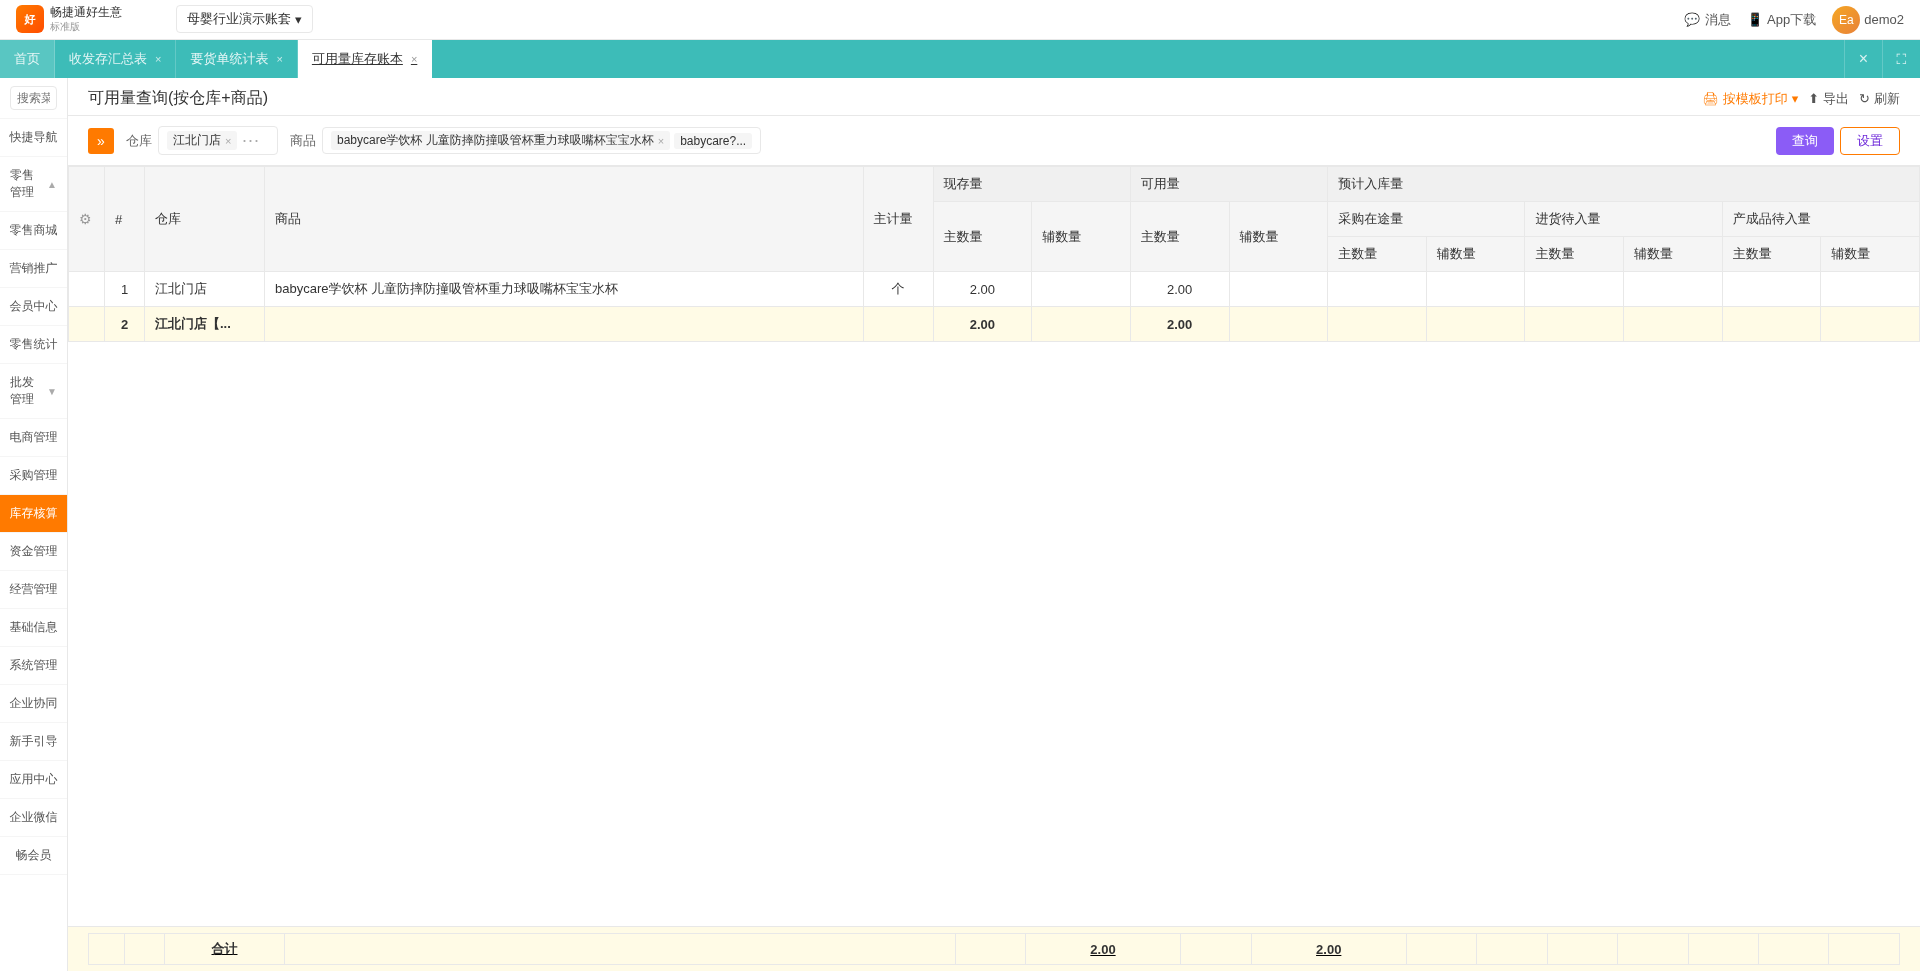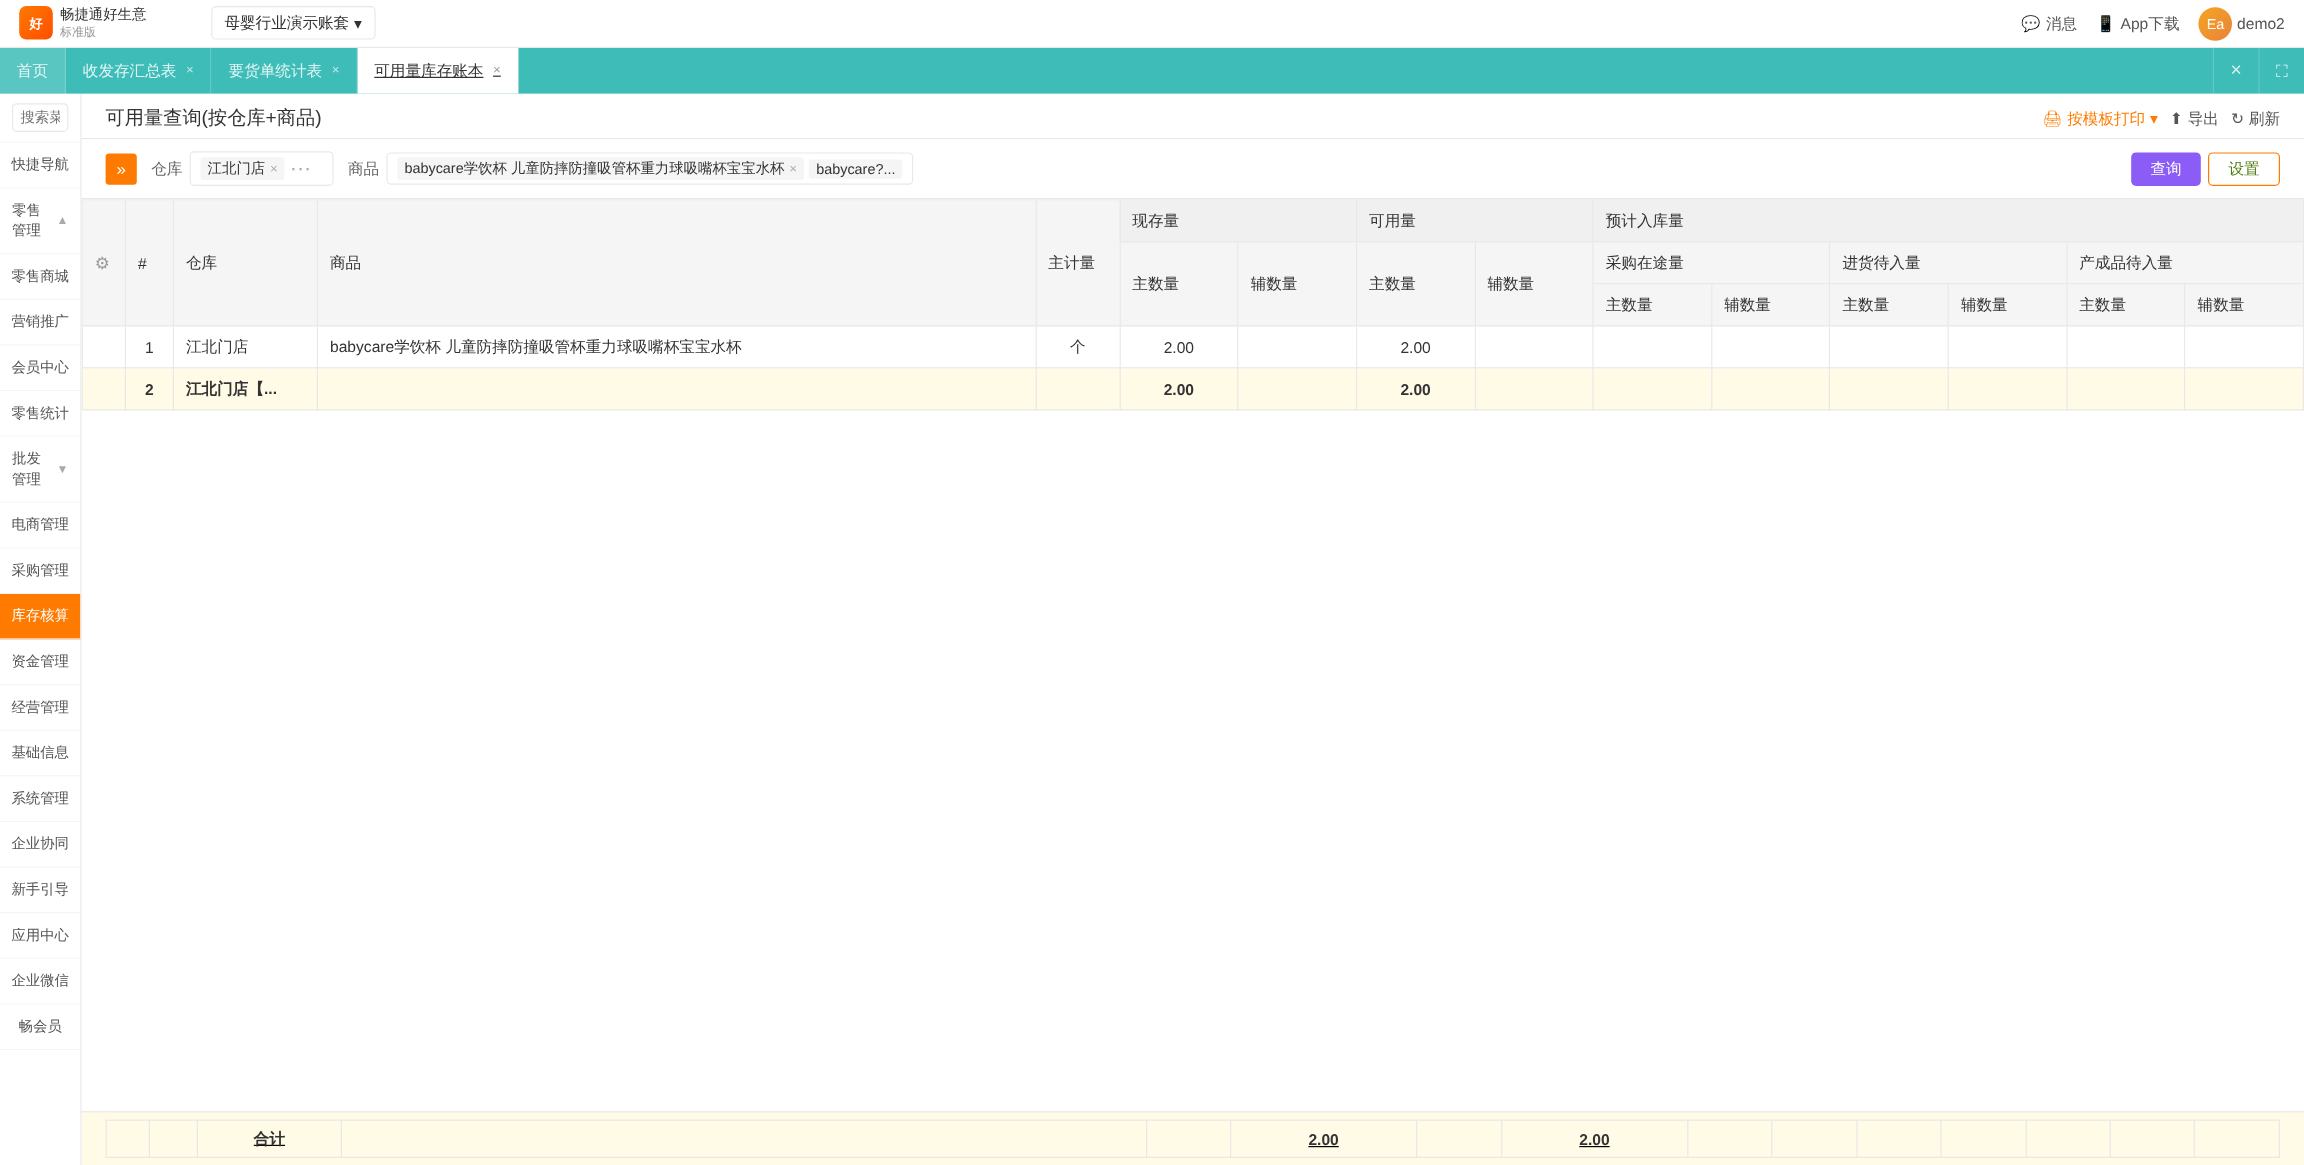--- a/index.html
+++ b/index.html
@@ -323,21 +323,21 @@
       background: #8b5cf6;
       color: #fff;
       border: none;
       border-radius: 4px;
       padding: 5px 16px;
       cursor: pointer;
       font-size: 13px;
     }
     .btn-setting {
       background: #fff;
-      color: #4d7c0f;
+      color: #6d28d9;
       border: 1px solid #ff7a00;
       border-radius: 4px;
       padding: 2px 16px;
       cursor: pointer;
       font-size: 13px;
     }
 
     
     .table-area {
       flex: 1;

